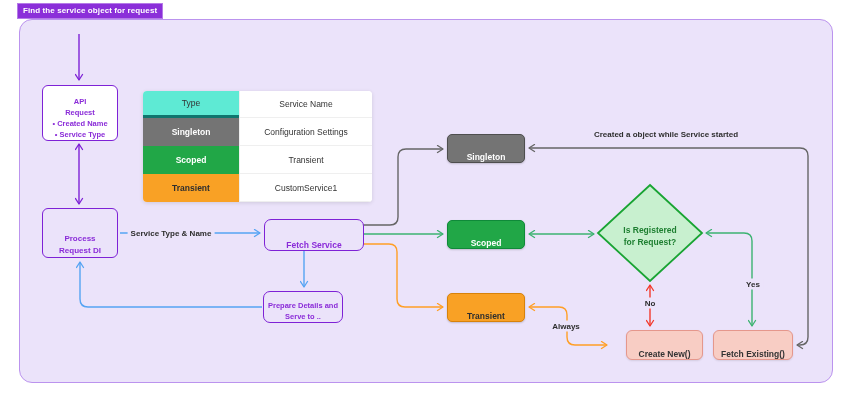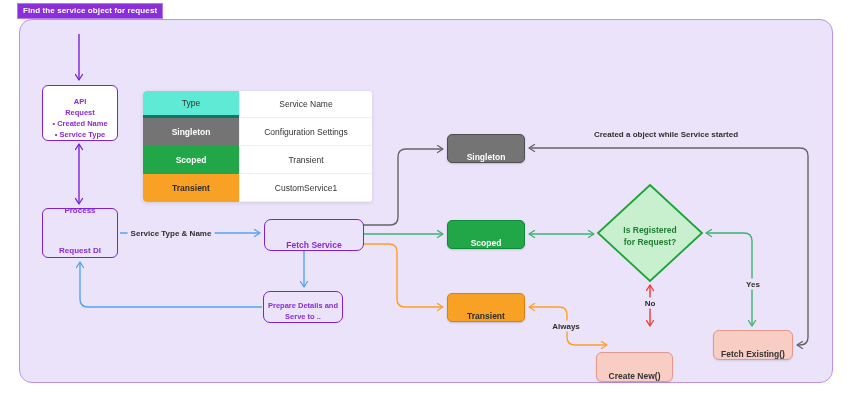--- a/index.html
+++ b/index.html
@@ -15,29 +15,29 @@
     letter-spacing:.1px;white-space:nowrap;
   }
   .frame{
     position:absolute;left:19px;top:19px;width:812px;height:362px;
     background:#ebe3fa;border:1.5px solid #bb93ee;border-radius:13px;z-index:0;
   }
   svg.wires{position:absolute;left:0;top:0;z-index:1;}
   .node{position:absolute;z-index:2;display:flex;flex-direction:column;align-items:center;justify-content:flex-end;text-align:center;box-sizing:border-box;}
   .pbox{border:1.6px solid #7e22d6;border-radius:6px;color:#8a2bd8;font-weight:600;}
   .api{left:42px;top:85px;width:76px;height:56px;background:#ffffff;font-size:7.5px;line-height:11px;}
-  .process{left:42px;top:208px;width:76px;height:50px;background:#ebe3fa;font-size:8px;line-height:12px;gap:28px;}
+  .process{left:42px;top:208px;width:76px;height:50px;background:#ebe3fa;font-size:8px;line-height:12px;}
   .fetch{left:264px;top:219px;width:100px;height:32px;background:#ebe3fa;font-size:8.5px;border-radius:7px;}
   .prepare{left:263px;top:291px;width:80px;height:32px;background:#ebe3fa;font-size:7.5px;line-height:11px;border-radius:7px;}
   .lifebox{width:78px;height:29px;border-radius:5px;font-size:8.5px;font-weight:bold;box-shadow:0 1px 2px rgba(0,0,0,.18);}
   .singleton{left:447px;top:134px;background:#747474;border:1.5px solid #4e4e4e;color:#fff;}
   .scoped{left:447px;top:220px;background:#21a747;border:1.5px solid #0f8a39;color:#fff;}
   .transient{left:447px;top:293px;background:#f9a125;border:1.5px solid #d8820a;color:#2e2e2e;}
   .result{width:77px;height:30px;background:#f8cdc4;border:1.5px solid #e5978c;border-radius:6px;color:#333;font-size:8.5px;font-weight:600;box-shadow:0 1px 2px rgba(0,0,0,.1);}
-  .createnew{left:596px;top:330px;margin-top:22px;}
+  .createnew{left:626px;top:330px;}
   .fetchexisting{left:713px;top:330px;width:80px;}
   .decision-label{left:600px;top:218px;width:100px;height:30px;color:#1e7f31;font-size:8.5px;font-weight:600;line-height:12px;background:transparent;z-index:2;}
   .elabel{
     position:absolute;z-index:3;transform:translate(-50%,-50%);
     background:#ebe3fa;color:#2e2e2e;font-size:8px;font-weight:600;
     padding:0 3px;line-height:11px;white-space:nowrap;
   }
   .table{
     position:absolute;left:143px;top:91px;width:229px;height:111px;z-index:2;
     display:grid;grid-template-columns:96px 133px;grid-template-rows:27px 28px 28px 28px;

